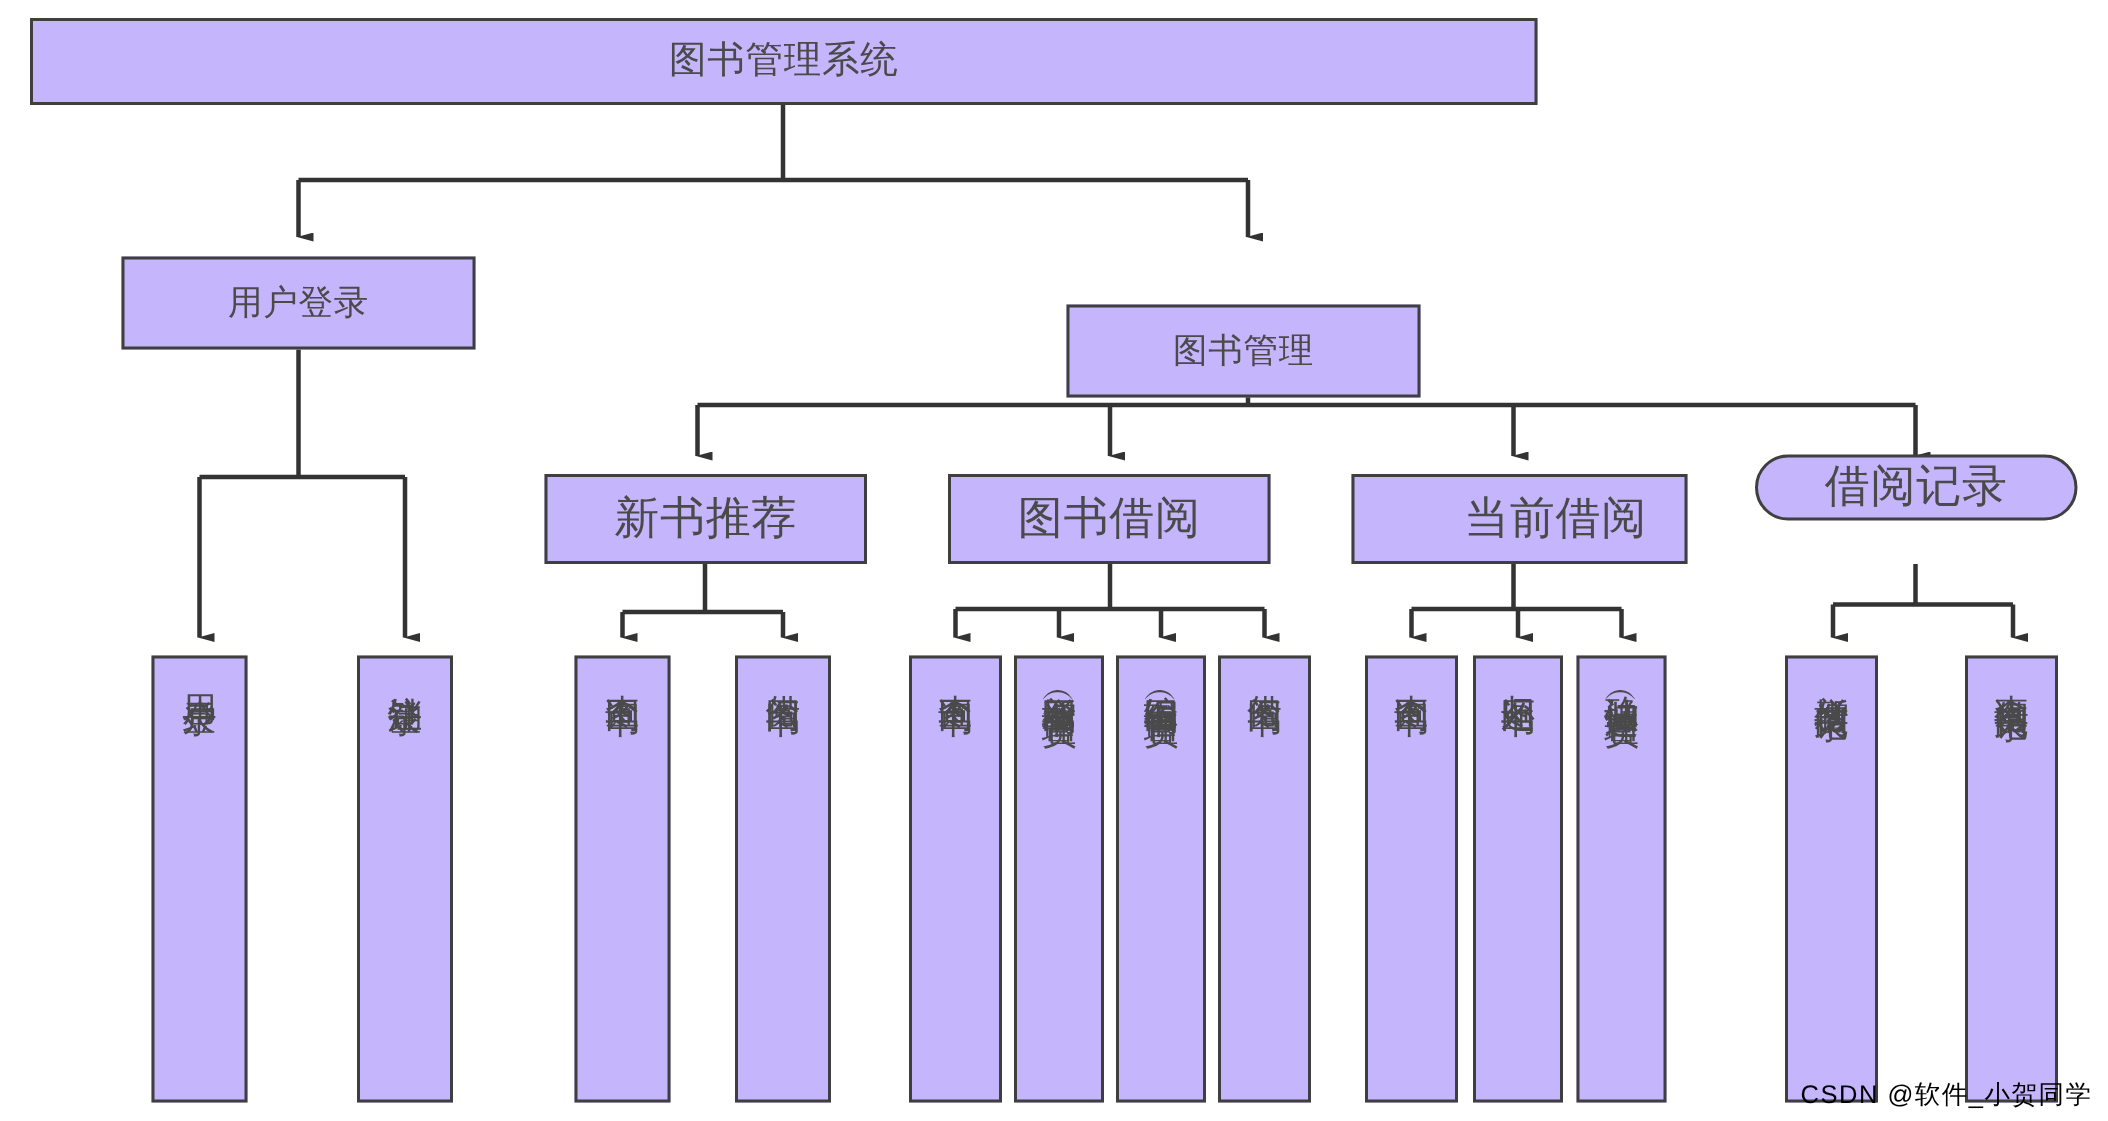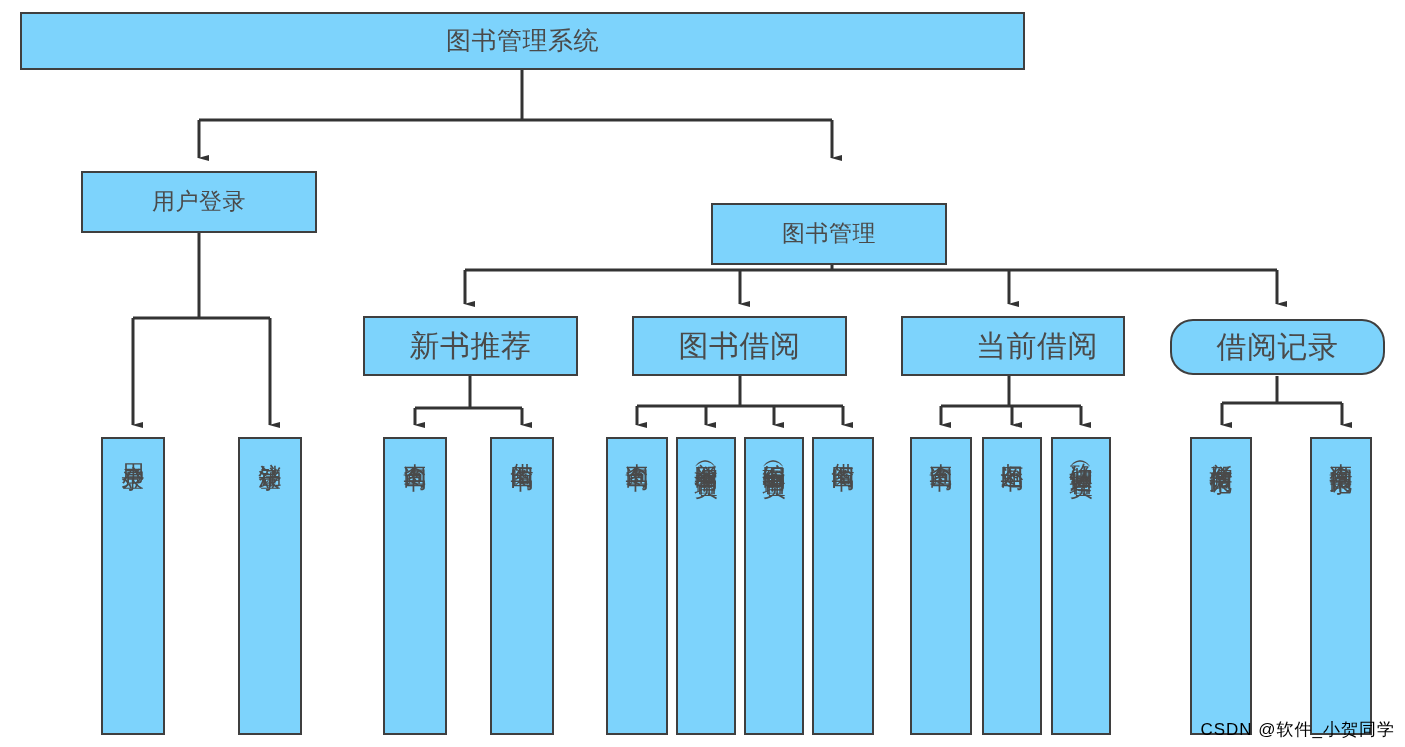--- a/index.html
+++ b/index.html
@@ -24,21 +24,21 @@
     position: absolute;
     left: 0;
     top: 0;
     width: 1405px;
     height: 747px;
     pointer-events: none;
   }
   .node {
     position: absolute;
     box-sizing: border-box;
-    background: #7dd3fc;
+    background: #c4b5fd;
     border: 2px solid #3f3f3f;
     display: flex;
     align-items: center;
     justify-content: center;
     text-align: center;
     color: #4a4a4a;
     z-index: 2;
   }
   .node .label {
     display: block;
@@ -148,21 +148,21 @@
   </div>
 
   <div class="node horiz lvl3-node" style="left:632px; top:316px; width:215px; height:60px;">
     <span class="label">图书借阅</span>
   </div>
 
   <div class="node horiz lvl3-node" style="left:901px; top:316px; width:224px; height:60px;padding-left:48px;">
     <span class="label">当前借阅</span>
   </div>
 
-  <div class="node horiz lvl3-node" style="left:1170px; top:319px; width:215px; height:56px;border-radius:23px;">
+  <div class="node horiz lvl3-node" style="left:1170px; top:303px; width:215px; height:44px;border-radius:23px;">
     <span class="label">借阅记录</span>
   </div>
 
   <div class="node vert leaf-node" style="left:101px; top:437px; width:64px; height:298px;">
     <span class="label">用户登录</span>
   </div>
 
   <div class="node vert leaf-node" style="left:238px; top:437px; width:64px; height:298px;">
     <span class="label">注销登录</span>
   </div>

